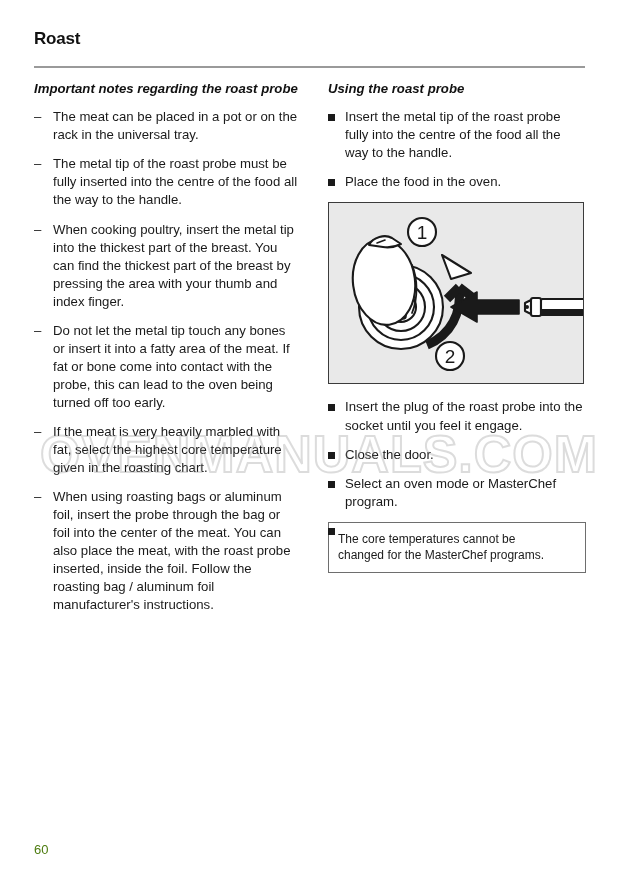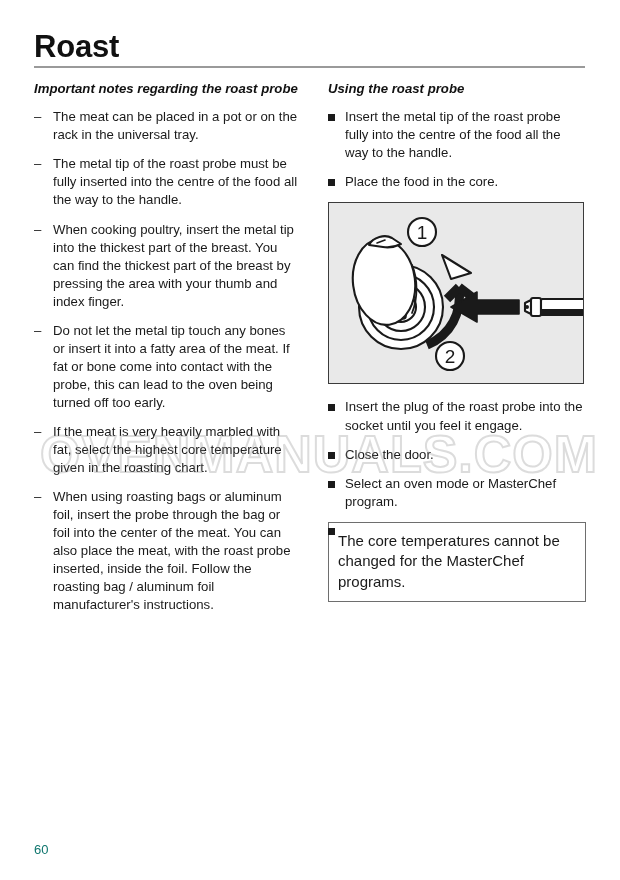--- a/index.html
+++ b/index.html
@@ -20,21 +20,21 @@
   .page {
     position: absolute;
     inset: 0;
   }
 
   
   .page-title {
     position: absolute;
     left: 34px;
     top: 30px;
-    font-size: 31px;
+    font-size: 17px;
     font-weight: bold;
     letter-spacing: -0.2px;
     color: #111111;
     line-height: 1.1;
   }
   .title-rule {
     position: absolute;
     left: 34px;
     top: 66px;
     width: 551px;
@@ -105,33 +105,33 @@
   }
   .figure svg { display: block; }
 
   
   .notebox {
     box-sizing: border-box;
     width: 258px;
     border: 1px solid #6e6e6e;
     background: #ffffff;
     padding: 8px 24px 9px 9px;
-    font-size: 15px;
+    font-size: 12px;
     line-height: 1.365;
     color: #1a1a1a;
     margin-top: 4px;
   }
 
   
   .folio {
     position: absolute;
     left: 34px;
     top: 842px;
     font-size: 13px;
-    color: #0f766e;
+    color: #4d7c0f;
   }
 
   
   .watermark {
     position: absolute;
     left: 40px;
     top: 428px;
     width: 560px;
     font-size: 52px;
     font-weight: bold;
@@ -189,21 +189,21 @@
 
     <div class="sec-heading">Using the roast probe</div>
 
     <ul class="blist sq">
       <li>
         <span class="bullet sq"></span>
         <span>Insert the metal tip of the roast probe fully into the centre of the food all the way to the handle.</span>
       </li>
       <li>
         <span class="bullet sq"></span>
-        <span>Place the food in the core.</span>
+        <span>Place the food in the oven.</span>
       </li>
     </ul>
 
     <div class="figure">
       <svg width="254" height="180" viewBox="0 0 254 180">
         <g fill="none" stroke="#1a1a1a" stroke-width="2.1" stroke-linejoin="round" stroke-linecap="round">
 
           <ellipse cx="72" cy="104" rx="42" ry="42" fill="#ffffff"></ellipse>
           <ellipse cx="72" cy="104" rx="33" ry="33" fill="#ffffff"></ellipse>
           <ellipse cx="72" cy="104" rx="24" ry="24" fill="#ffffff"></ellipse>

